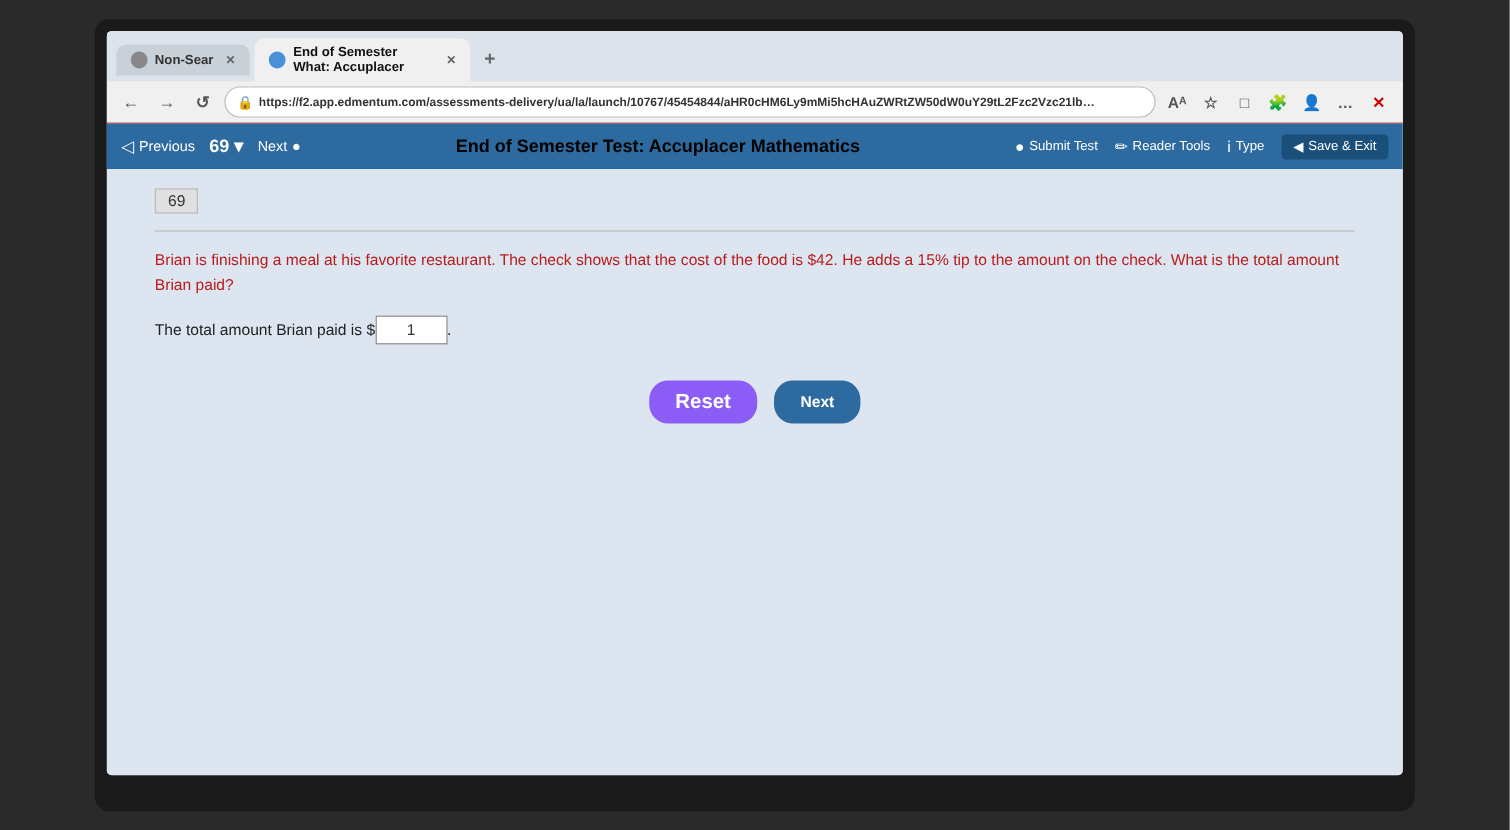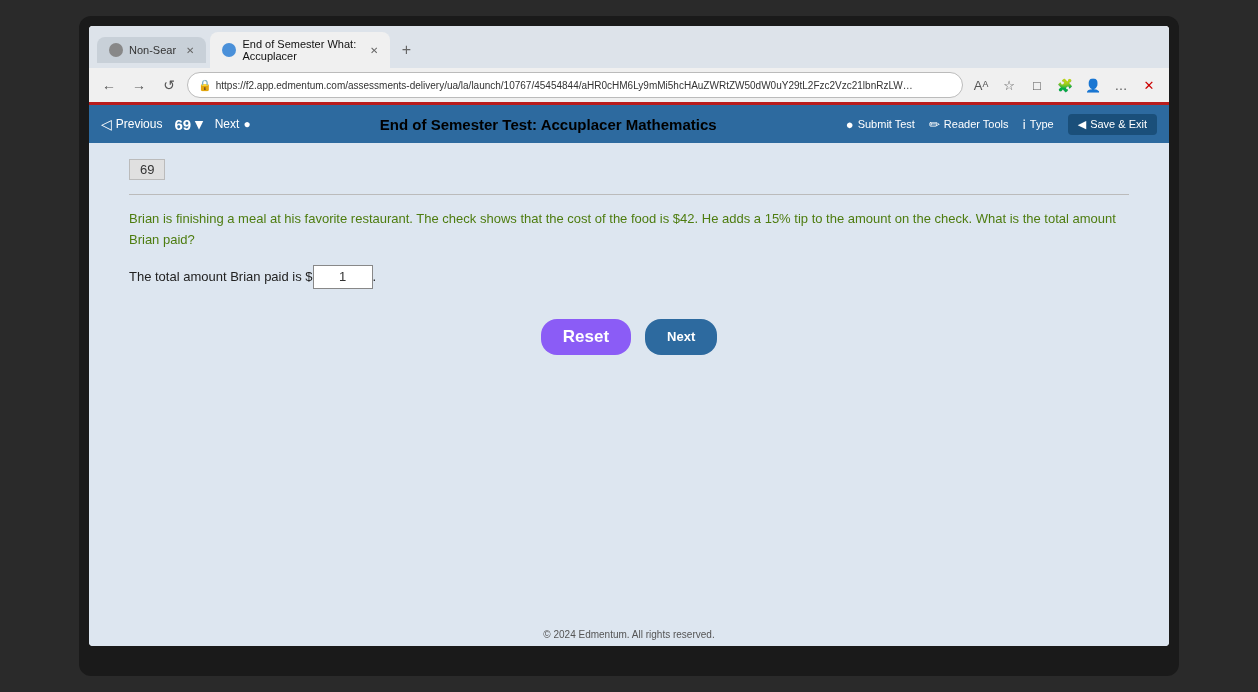--- a/index.html
+++ b/index.html
@@ -33,22 +33,23 @@
       background: #e8eef5;
       border-radius: 4px;
       overflow: hidden;
       display: flex;
       flex-direction: column;
     }
 
     
     .browser-chrome {
       background: #f0f0f0;
-      border-bottom: 3px solid #b91c1c;
+      border-bottom: 1px solid #b91c1c;
       flex-shrink: 0;
+      font-weight: bold;
     }
 
     .tab-bar {
       display: flex;
       align-items: center;
       padding: 6px 8px 0;
       background: #dde3ea;
       gap: 4px;
     }
 
@@ -260,21 +261,21 @@
 
     .instruction-text {
       font-size: 13px;
       color: #222;
       margin-bottom: 12px;
       line-height: 1.5;
     }
 
     .question-text {
       font-size: 13px;
-      color: #4d7c0f;
+      color: #b91c1c;
       margin-bottom: 6px;
       line-height: 1.6;
     }
 
     .answer-row {
       display: flex;
       align-items: center;
       gap: 0;
       font-size: 13px;
       color: #222;
@@ -418,18 +419,15 @@
         <input class="answer-input" type="text" value="1" style="">
         <span>.</span>
       </div>
 
       <div class="button-row">
         <button class="btn-reset">Reset</button>
         <button class="btn-next">Next</button>
       </div>
     </div>
 
-    <div class="footer">
-      <span>© 2024 Edmentum. All rights reserved.</span>
-    </div>
 
   </div>
 </div>
 
 </body></html>

